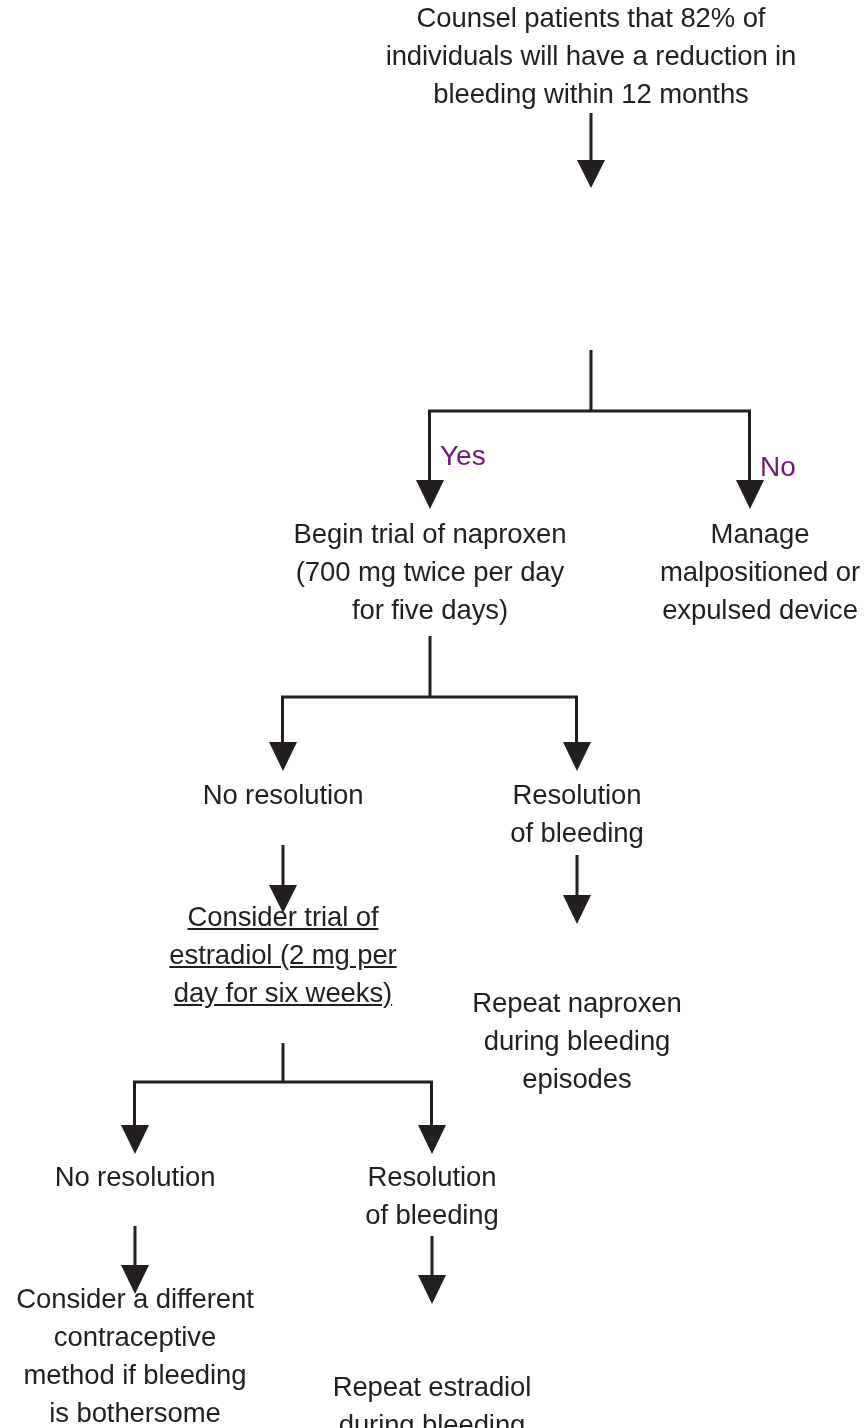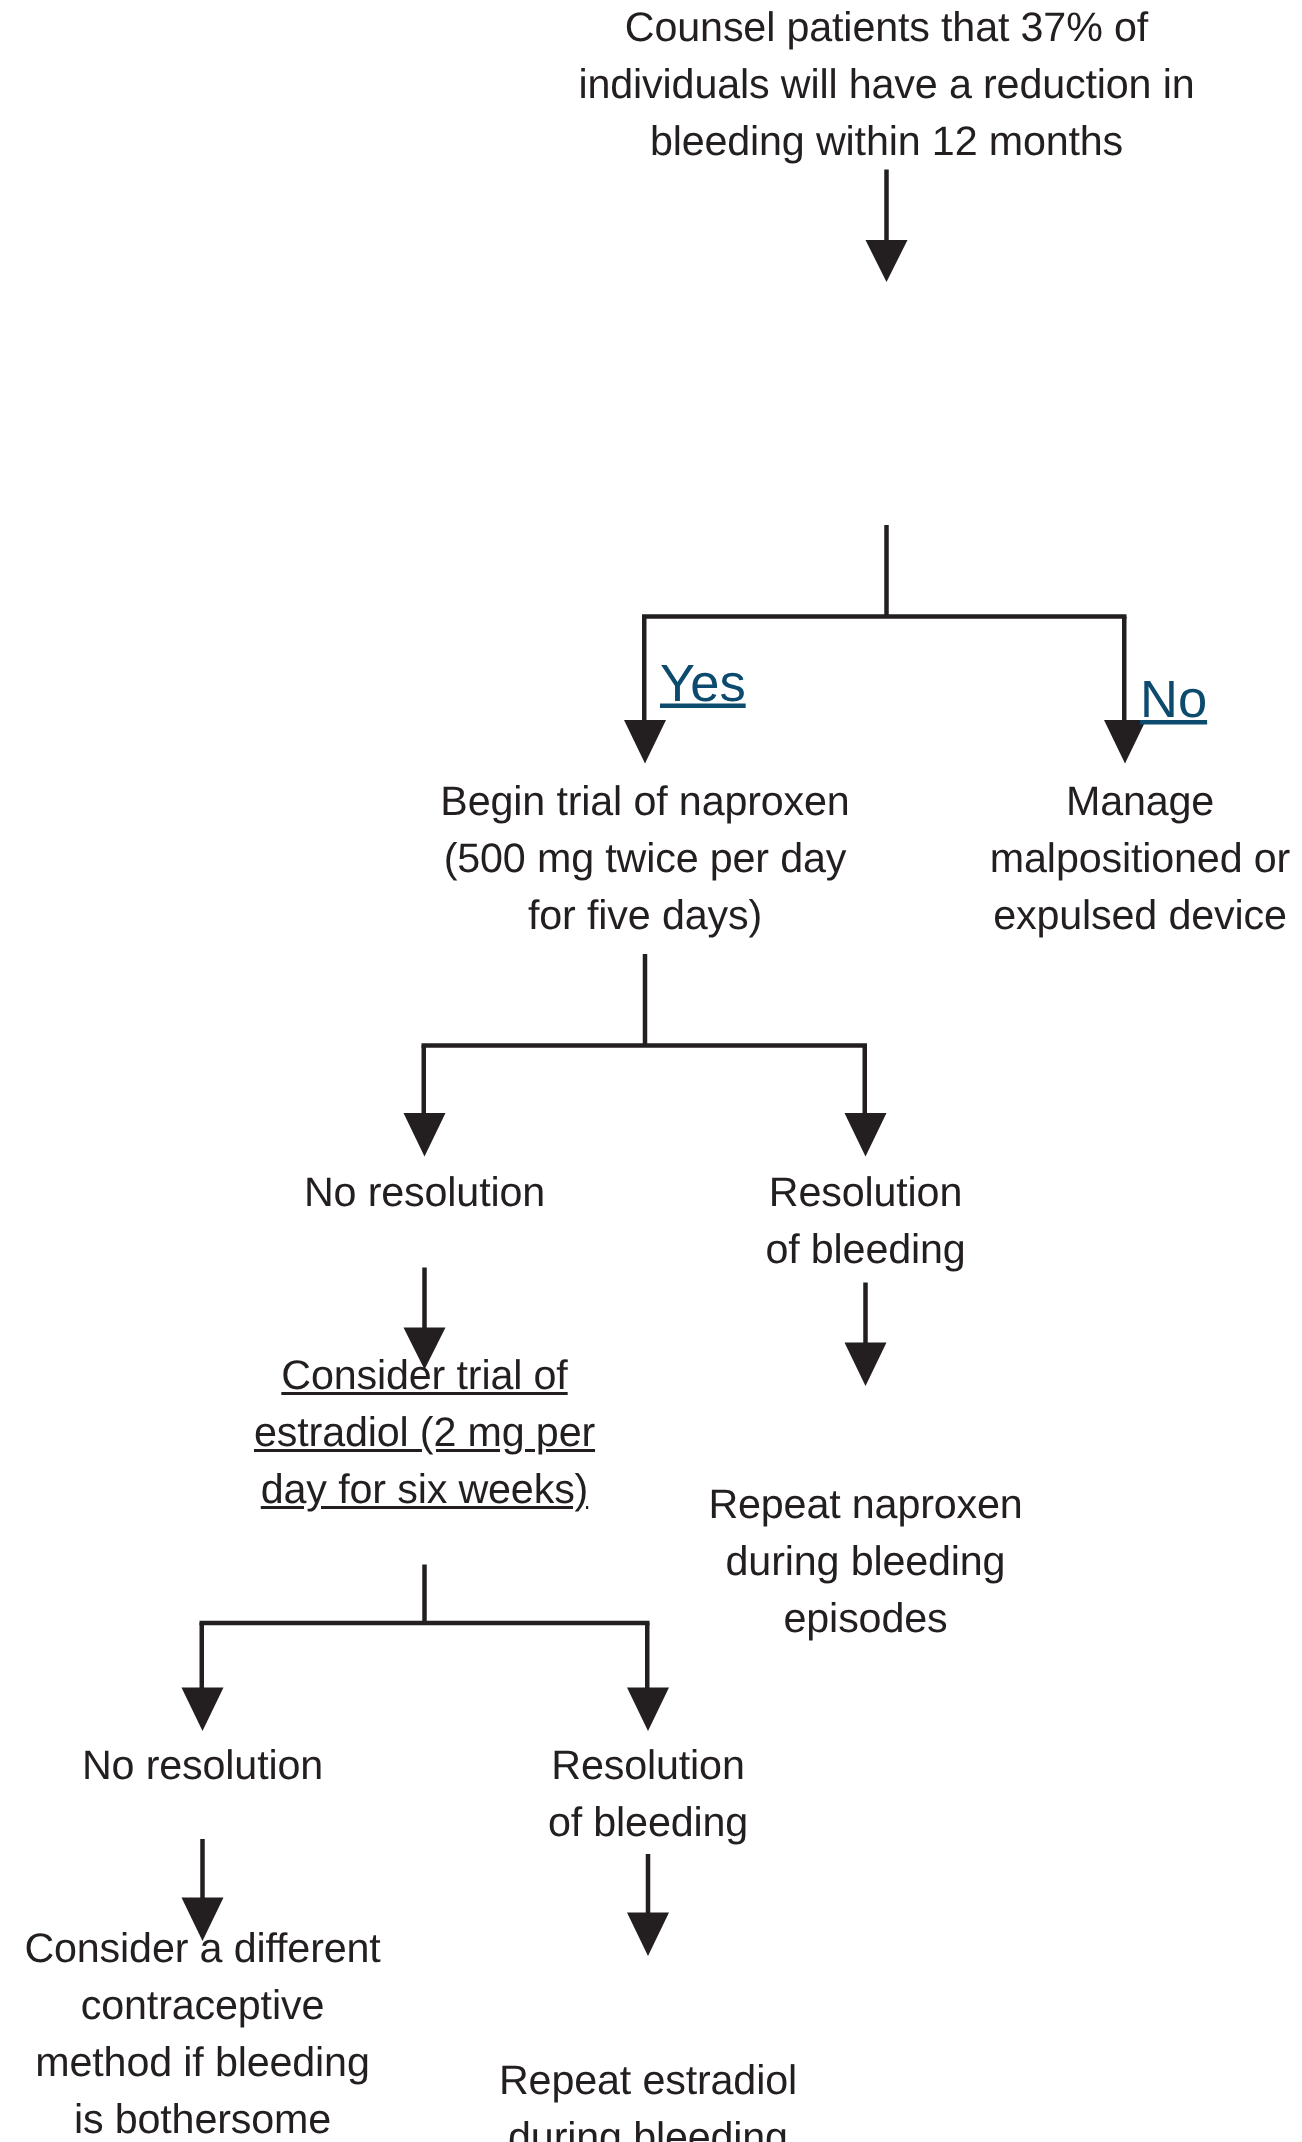--- a/index.html
+++ b/index.html
@@ -24,25 +24,24 @@
     text-align: center;
     font-size: 27.5px;
     line-height: 38px;
     color: #231f20;
     font-weight: 400;
     letter-spacing: -0.1px;
     white-space: pre-line;
   }
   .edge-label {
     position: absolute;
-    font-size: 35px;
+    font-size: 28px;
     line-height: 38px;
-    color: #0c4a6e;
+    color: #701a75;
     white-space: nowrap;
-    text-decoration: underline;
   }
   svg.connectors {
     position: absolute;
     top: 0;
     left: 0;
     width: 868px;
     height: 1428px;
     pointer-events: none;
   }
   svg.connectors line,
@@ -114,31 +113,31 @@
       <line x1="135" y1="1226" x2="135" y2="1268"></line>
       <polygon points="121,1265 149,1265 135,1294"></polygon>
     </g>
 
     <g>
       <line x1="432" y1="1236" x2="432" y2="1278"></line>
       <polygon points="418,1275 446,1275 432,1304"></polygon>
     </g>
   </svg>
 
-  <div class="node" style="left:341px; top:-1px; width:500px;">Counsel patients that 37% of
+  <div class="node" style="left:341px; top:-1px; width:500px;">Counsel patients that 82% of
 individuals will have a reduction in
 bleeding within 12 months</div>
 
 
   <div class="edge-label" style="left:440px; top:437px;">Yes</div>
 
   <div class="edge-label" style="left:760px; top:448px;">No</div>
 
   <div class="node" style="left:255px; top:515px; width:350px;">Begin trial of naproxen
-(500 mg twice per day
+(700 mg twice per day
 for five days)</div>
 
   <div class="node" style="left:630px; top:515px; width:260px;">Manage
 malpositioned or
 expulsed device</div>
 
   <div class="node" style="left:153px; top:776px; width:260px;">No resolution</div>
 
   <div class="node" style="left:457px; top:776px; width:240px;">Resolution
 of bleeding</div>

